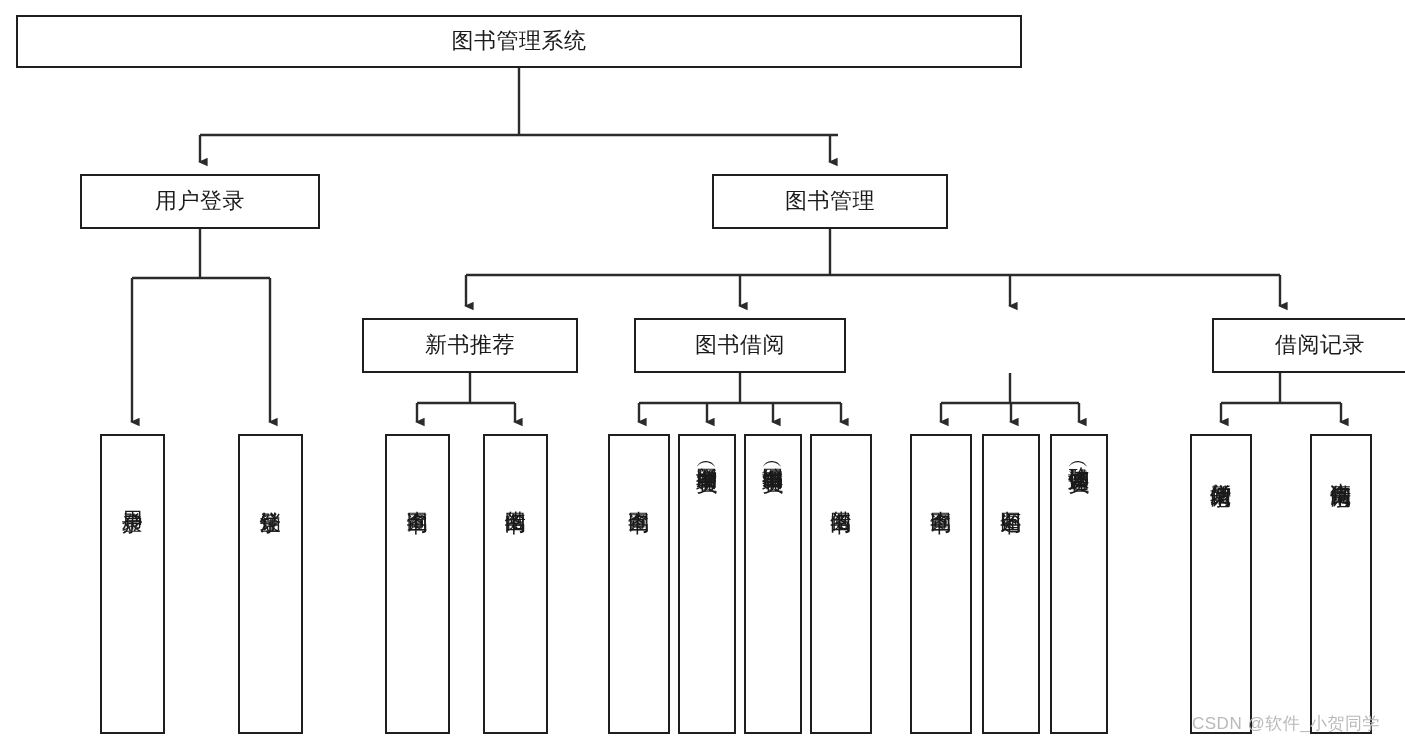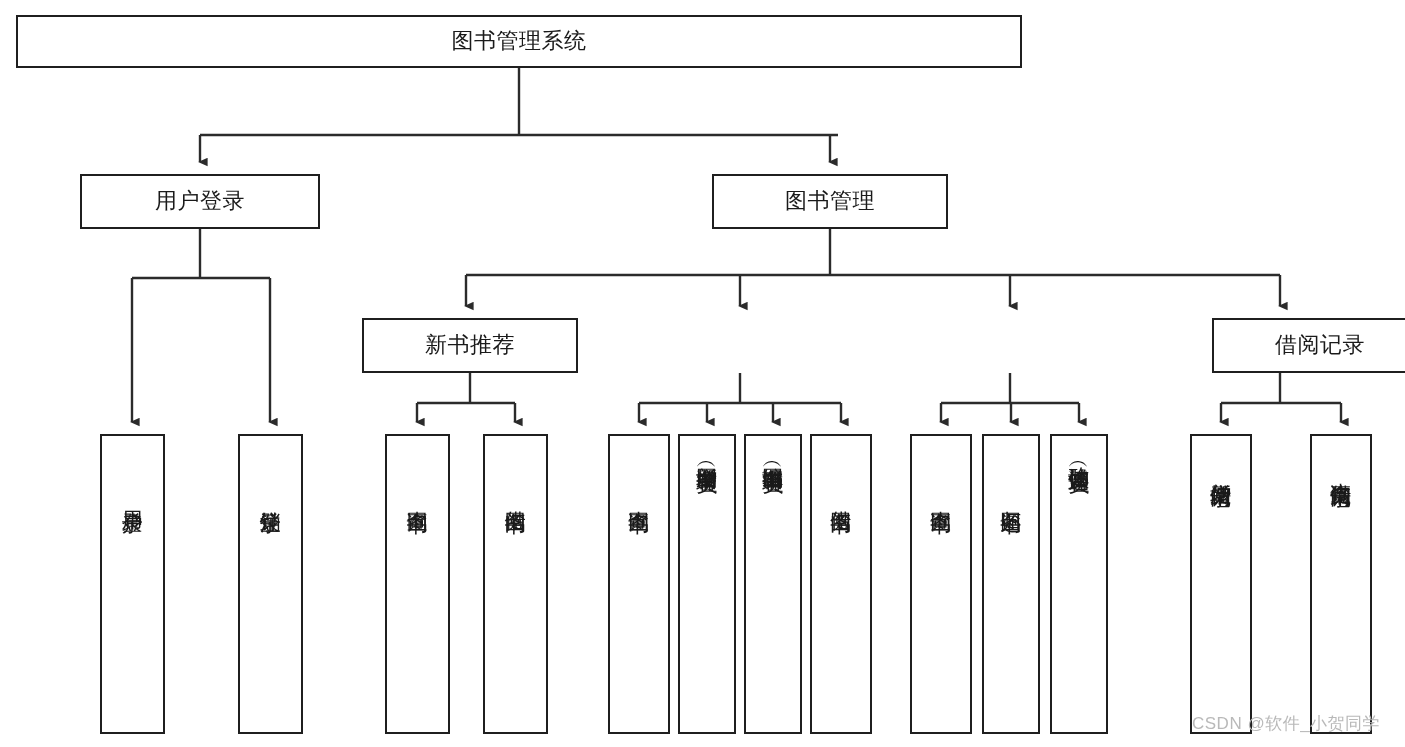--- a/index.html
+++ b/index.html
@@ -139,20 +139,23 @@
   <div class="node horiz" id="node-l2-0" style="left: 80px; top: 174px; width: 240px; height: 55px;">
     <span class="node-label">用户登录</span>
   </div>
   <div class="node horiz" id="node-l2-1" style="left: 712px; top: 174px; width: 236px; height: 55px;">
     <span class="node-label">图书管理</span>
   </div>
 
   <div class="node horiz" id="node-l3-0" style="left: 362px; top: 318px; width: 216px; height: 55px;">
     <span class="node-label">新书推荐</span>
   </div>
+  <div class="node horiz" id="node-l3-1" style="left: 634px; top: 318px; width: 212px; height: 55px;">
+    <span class="node-label">图书借阅</span>
+  </div>
   <div class="node horiz" id="node-l3-3" style="left: 1172px; top: 318px; width: 216px; height: 55px; margin-left: 40px;">
     <span class="node-label">借阅记录</span>
   </div>
 
   <div class="node vert pad-mid" id="node-leaf-0" style="left: 100px; top: 434px; width: 65px; height: 300px;">
     <span class="node-label">用户登录</span>
   </div>
   <div class="node vert pad-mid" id="node-leaf-1" style="left: 238px; top: 434px; width: 65px; height: 300px;">
     <span class="node-label">注销登录</span>
   </div>

